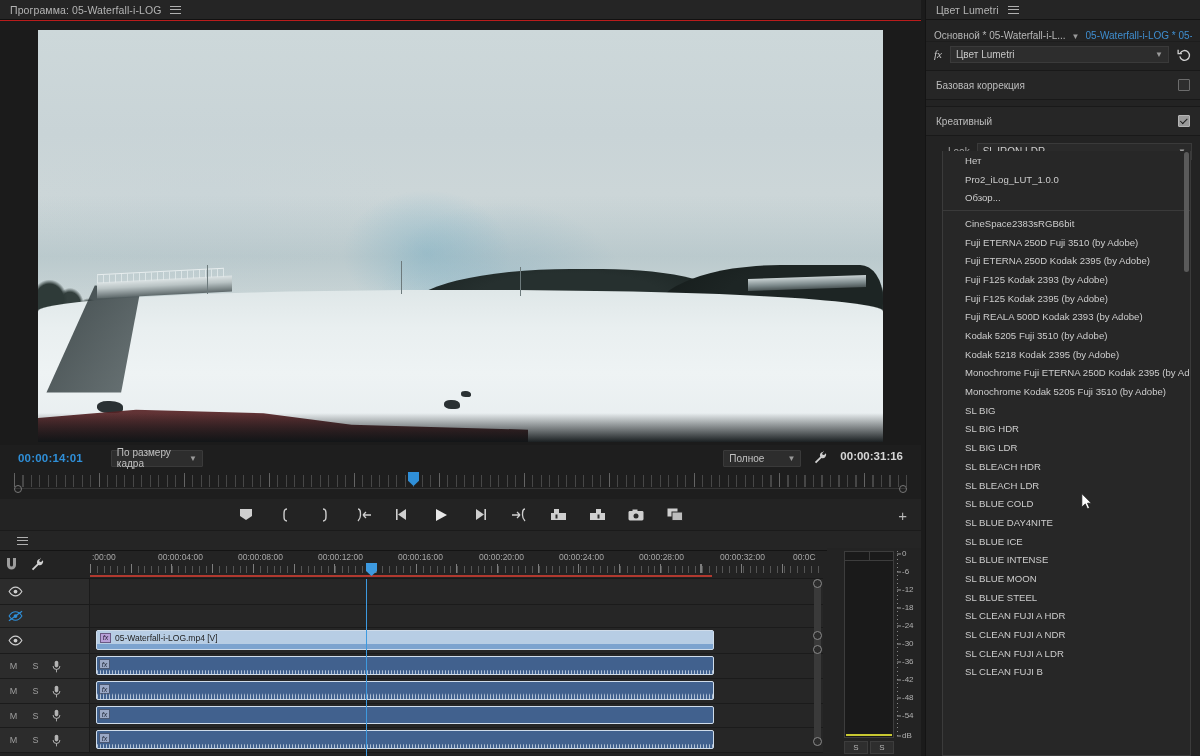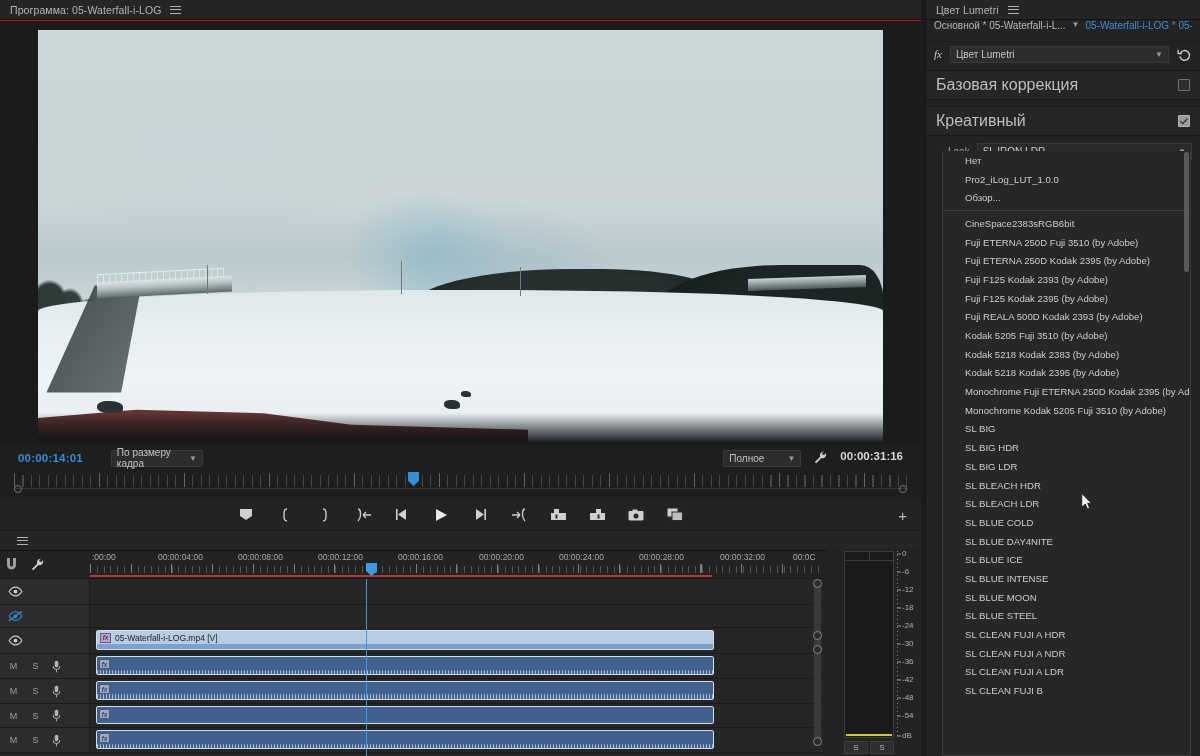--- a/index.html
+++ b/index.html
@@ -243,32 +243,32 @@
   .solo-btn { flex: 1; background: #2e2e2e; border: 1px solid #3d3d3d; font-size: 8px;
     color: #b6b6b6; display: flex; align-items: center; justify-content: center; cursor: pointer; }
 
   
   .lumetri {
     position: absolute; left: 925px; top: 0; width: 275px; height: 756px; background: #232323;
     border-left: 1px solid #141414;
   }
   .lum-tabbar { height: 20px; background: #252525; display: flex; align-items: center;
     padding-left: 10px; border-bottom: 1px solid #141414; }
-  .lum-selrow { height: 22px; display: flex; align-items: flex-start; padding: 0 8px; gap: 6px;
+  .lum-selrow { height: 22px; display: flex; align-items: flex-end; padding: 0 8px; gap: 6px;
     border-bottom: 1px solid #1d1d1d; }
   .sel-main { font-size: 10px; color: #b8b8b8; white-space: nowrap; }
   .sel-blue { font-size: 10px; color: #3f8ed0; white-space: nowrap; overflow: hidden; }
   .lum-fxrow { height: 24px; display: flex; align-items: center; padding: 0 8px; gap: 8px; }
   .fx-italic { font-size: 11px; color: #c8c8c8; font-style: italic; font-family: "Liberation Serif", serif; }
   .fx-combo { flex: 1; height: 17px; background: #2d2d2d; border: 1px solid #3a3a3a;
     display: flex; align-items: center; justify-content: space-between; padding: 0 5px; }
   .fx-combo span { font-size: 10px; color: #c6c6c6; }
   .section-row { height: 30px; display: flex; align-items: center; justify-content: space-between;
     padding: 0 10px; border-top: 1px solid #191919; border-bottom: 1px solid #191919; background: #262626; }
-  .section-row .t { font-size: 16px; color: #bdbdbd; }
+  .section-row .t { font-size: 10px; color: #bdbdbd; }
   .chk { width: 12px; height: 12px; border: 1px solid #6c6c6c; background: #2e2e2e; border-radius: 1px;
     display: flex; align-items: center; justify-content: center; }
   .chk.on { background: #9a9a9a; border-color: #b5b5b5; }
   .chk.on::after { content: ''; width: 6px; height: 3px; border-left: 1.6px solid #1c1c1c;
     border-bottom: 1.6px solid #1c1c1c; transform: rotate(-45deg) translate(0px,-1px); }
   .look-row { height: 20px; display: flex; align-items: center; gap: 7px; padding-left: 22px;
     padding-right: 8px; margin-top: 5px; }
   .look-lbl { font-size: 10px; color: #a5a5a5; }
   .look-combo { flex: 1; height: 17px; background: #2a2a2a; border: 1px solid #3a3a3a;
     display: flex; align-items: center; justify-content: space-between; padding: 0 5px; }
@@ -667,21 +667,20 @@
       <div class="look-item">Pro2_iLog_LUT_1.0.0</div>
       <div class="look-item">Обзор...</div>
       <div class="look-sep"></div>
       <div class="look-item">CineSpace2383sRGB6bit</div>
       <div class="look-item">Fuji ETERNA 250D Fuji 3510 (by Adobe)</div>
       <div class="look-item">Fuji ETERNA 250D Kodak 2395 (by Adobe)</div>
       <div class="look-item">Fuji F125 Kodak 2393 (by Adobe)</div>
       <div class="look-item">Fuji F125 Kodak 2395 (by Adobe)</div>
       <div class="look-item">Fuji REALA 500D Kodak 2393 (by Adobe)</div>
       <div class="look-item">Kodak 5205 Fuji 3510 (by Adobe)</div>
-      <div class="look-item">Kodak 5218 Kodak 2383 (by Adobe)</div>
       <div class="look-item">Kodak 5218 Kodak 2395 (by Adobe)</div>
       <div class="look-item">Monochrome Fuji ETERNA 250D Kodak 2395 (by Adobe)</div>
       <div class="look-item">Monochrome Kodak 5205 Fuji 3510 (by Adobe)</div>
       <div class="look-item">SL BIG</div>
       <div class="look-item">SL BIG HDR</div>
       <div class="look-item">SL BIG LDR</div>
       <div class="look-item">SL BLEACH HDR</div>
       <div class="look-item">SL BLEACH LDR</div>
       <div class="look-item">SL BLUE COLD</div>
       <div class="look-item">SL BLUE DAY4NITE</div>

